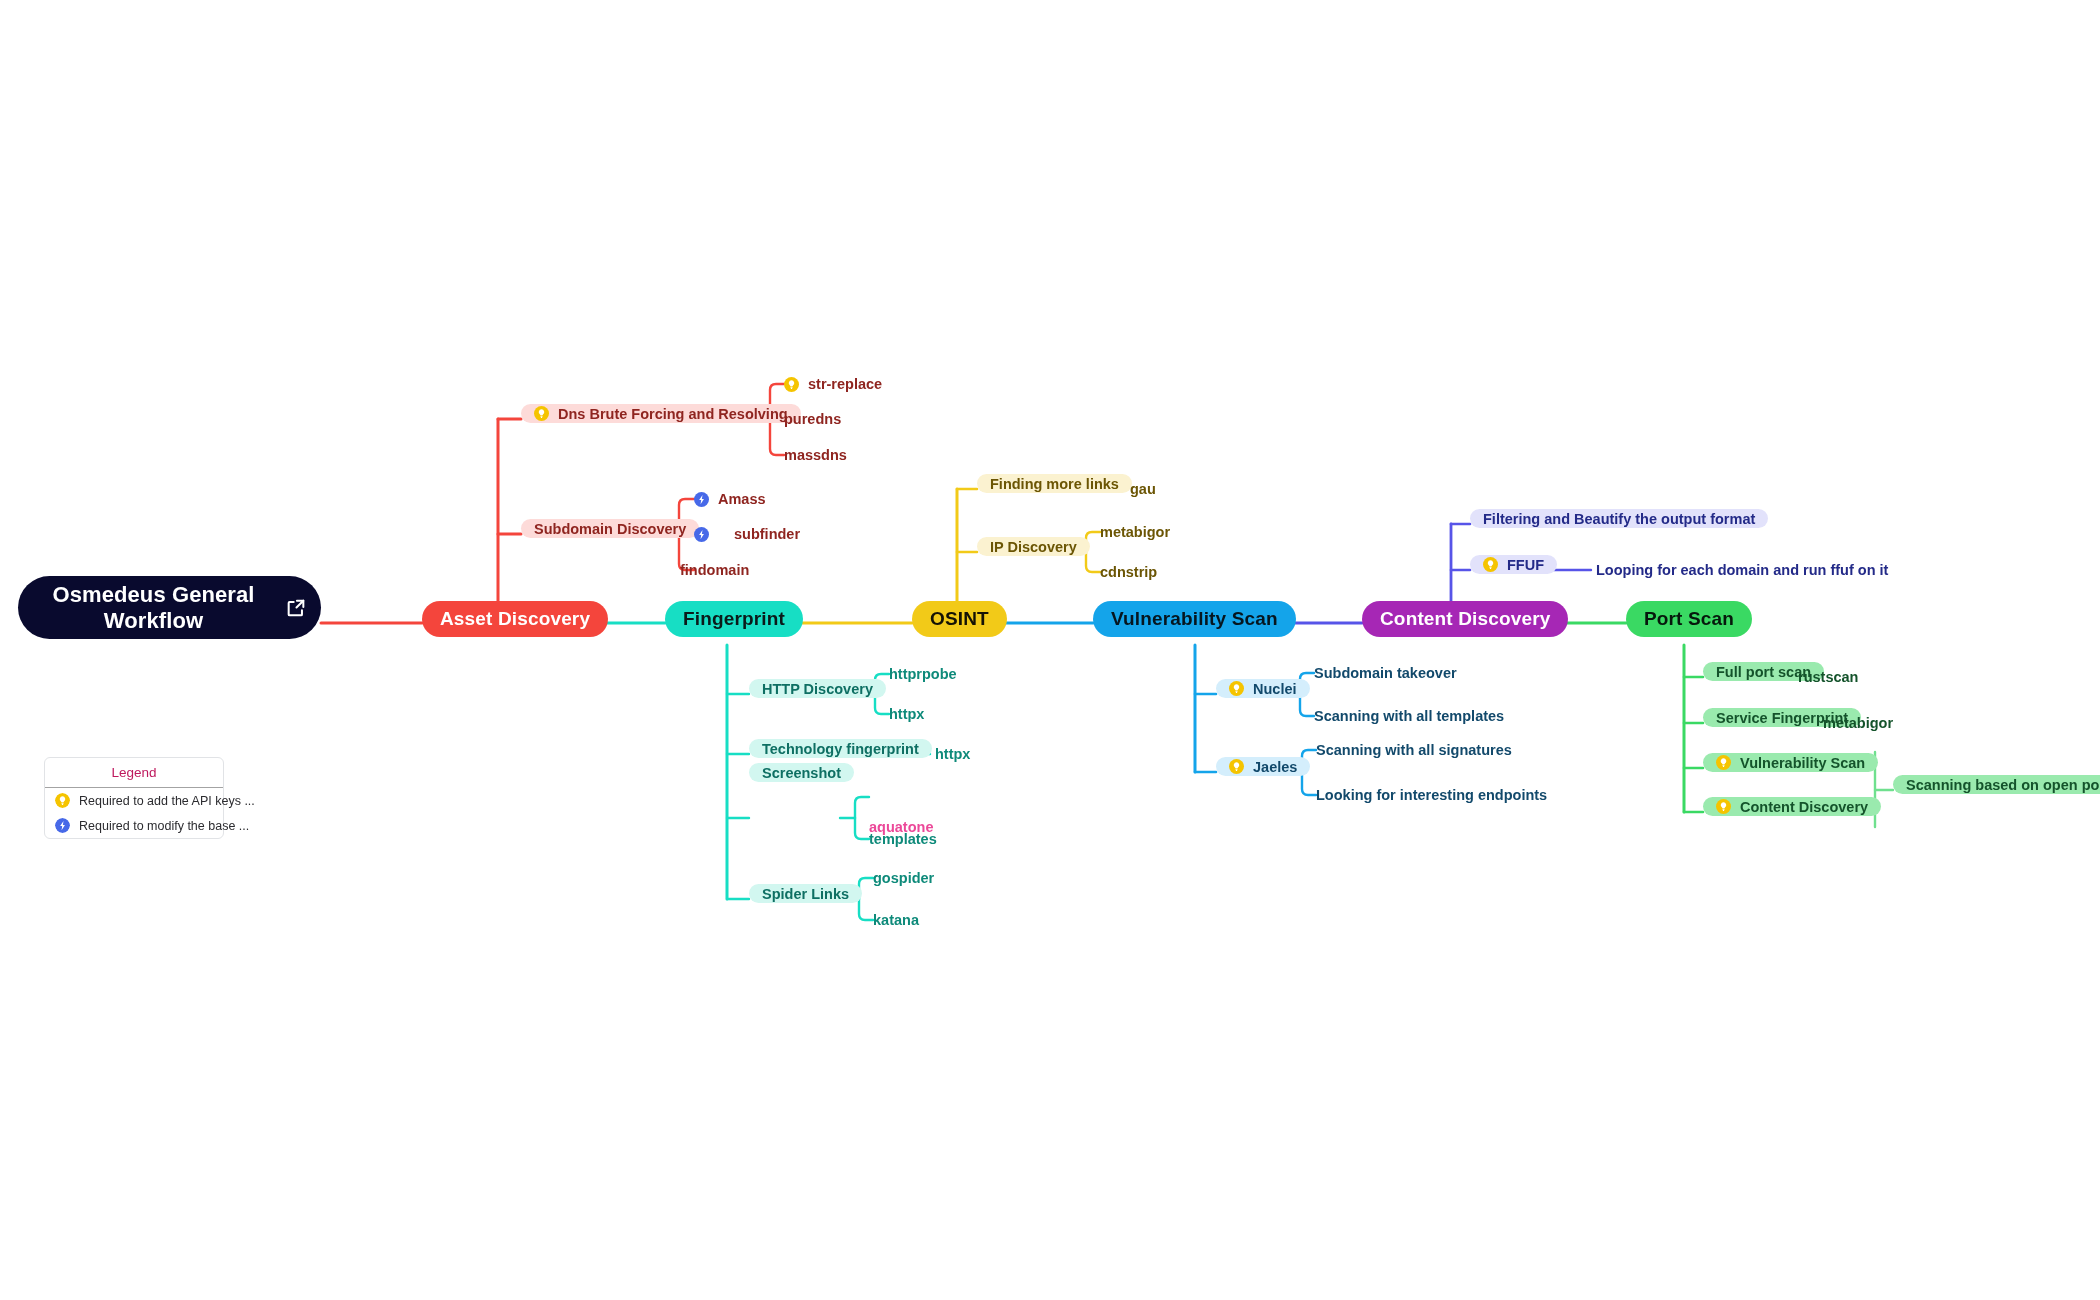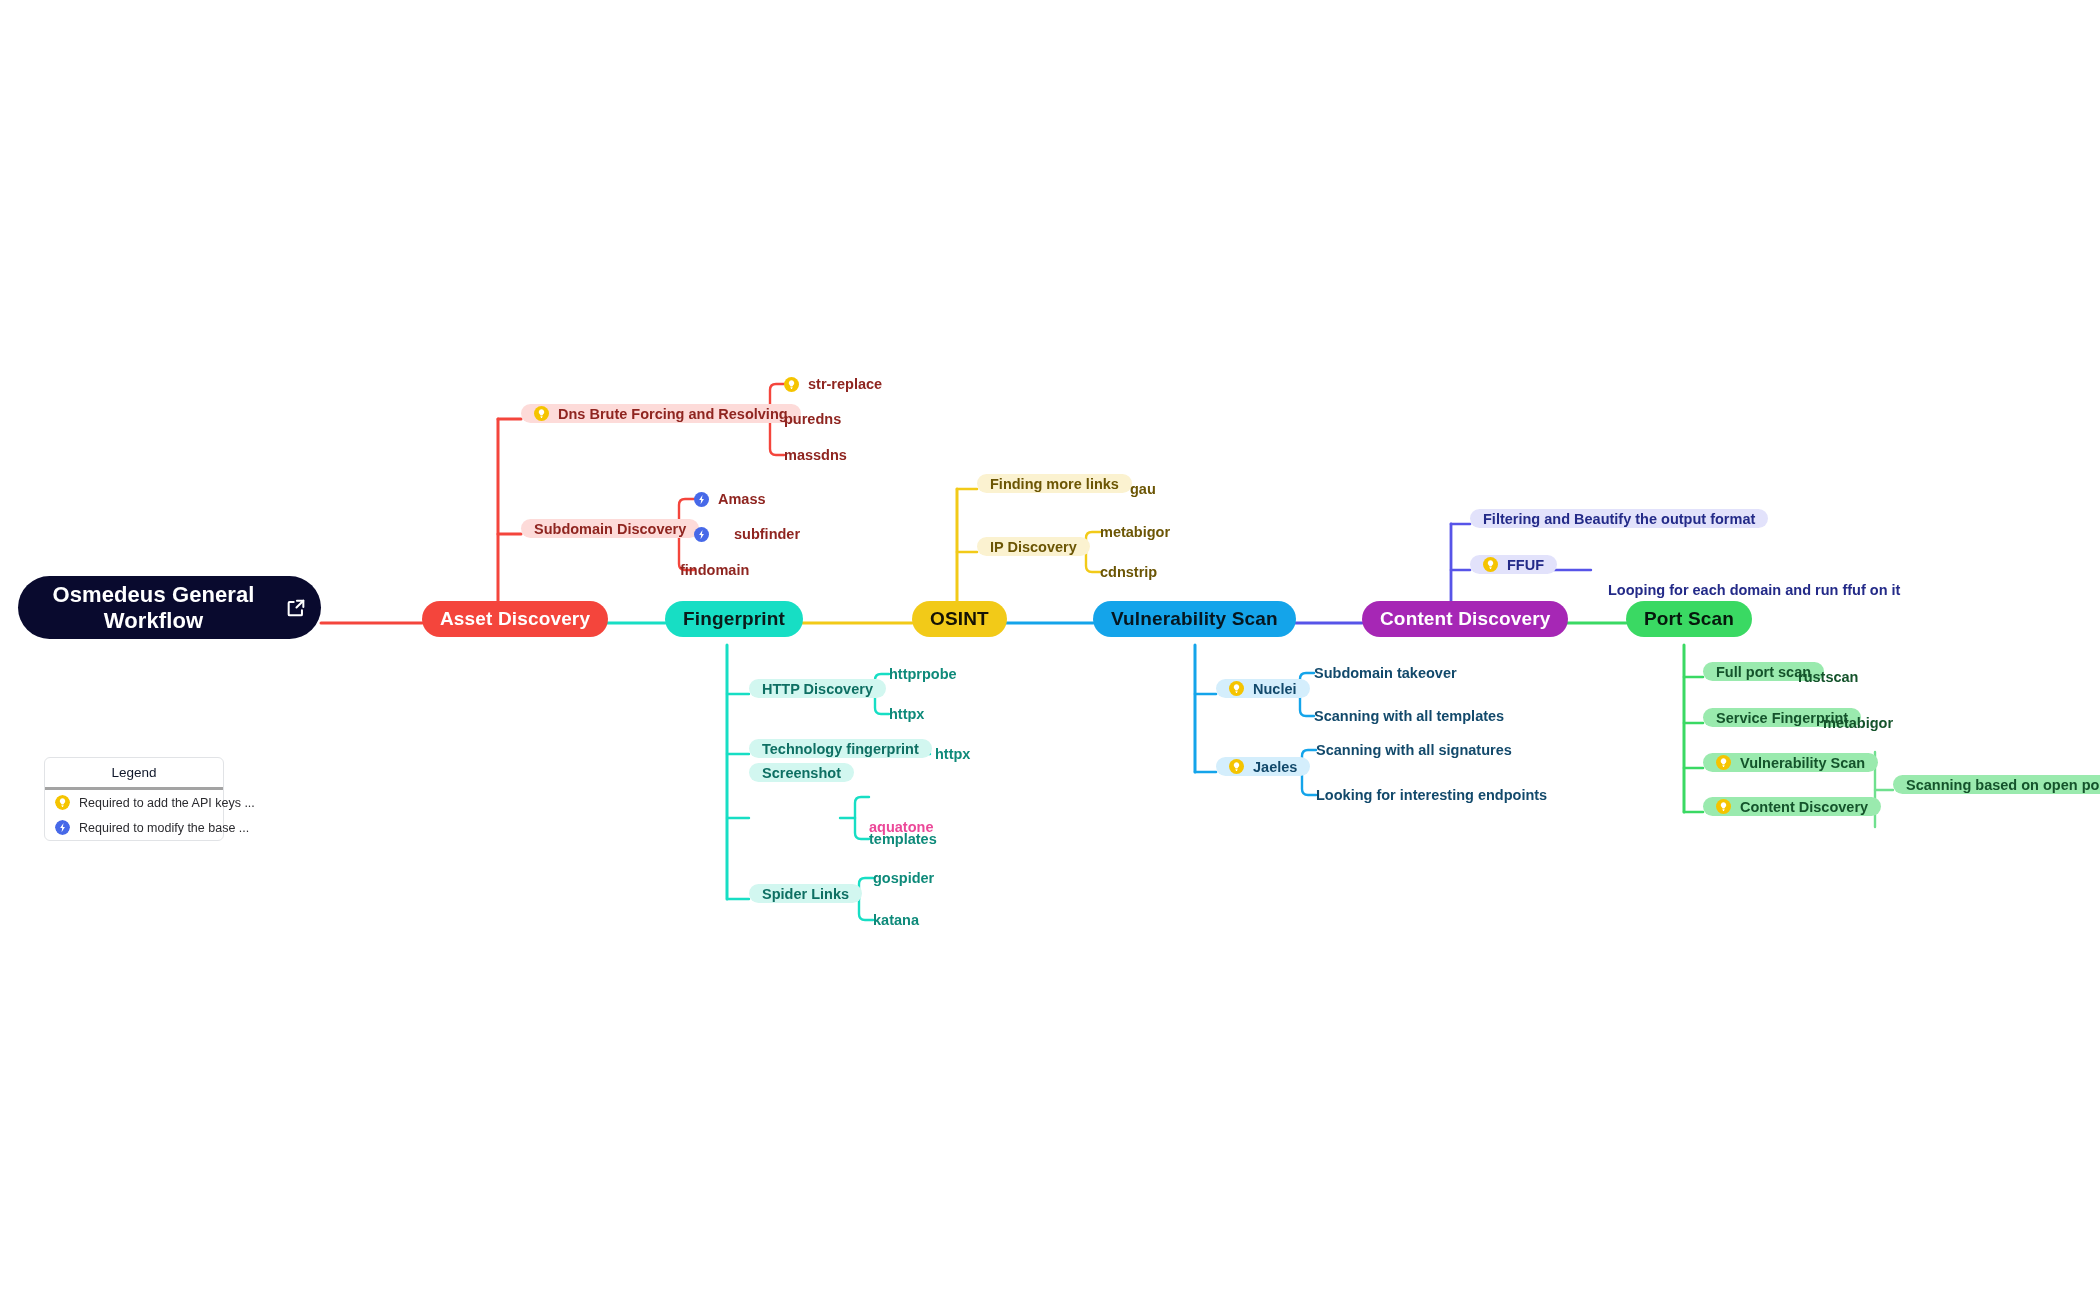--- a/index.html
+++ b/index.html
@@ -86,23 +86,23 @@
     left:44px; top:757px;
     width:180px;
     border:1px solid #e1e3e6;
     border-radius:6px;
     background:#ffffff;
     box-sizing:border-box;
   }
   .legend-title{
     text-align:center;
     font-size:13.5px;
-    color:#0f172a;
+    color:#be185d;
     padding:7px 0 7px;
-    border-bottom:3px solid #a3a3a3;
+    border-bottom:1px solid #a3a3a3;
   }
   .legend-row{
     display:flex;align-items:center;
     padding:5px 10px;
     gap:9px;
   }
   .legend-row span.t{font-size:12.5px;color:#2b2b2f;white-space:nowrap;}
 
   .ico-circle{width:15px;height:15px;border-radius:50%;display:block;}
 </style>
@@ -396,21 +396,21 @@
     <span class="ic">
       <svg width="15" height="15" viewBox="0 0 24 24">
           <circle cx="12" cy="12" r="12" fill="#f5c400"></circle>
           <path d="M12 5.2a4.4 4.4 0 0 0-2.6 7.95c.45.33.7.85.7 1.4v.3h3.8v-.3c0-.55.25-1.07.7-1.4A4.4 4.4 0 0 0 12 5.2z" fill="#ffffff"></path>
           <rect x="10.1" y="15.6" width="3.8" height="1.5" rx=".75" fill="#ffffff"></rect>
           <rect x="10.7" y="17.7" width="2.6" height="1.3" rx=".65" fill="#ffffff"></rect>
         </svg>
     </span>
     <span>FFUF</span>
   </div>
-  <div class="leaf" style="left:1596px;top:580px;color:#232a88;margin-left:12px;">
+  <div class="leaf" style="left:1596px;top:560px;color:#232a88;">
     <span>Looping for each domain and run ffuf on it</span>
   </div>
 
   <div class="pill2" style="left:1703px;top:662px;background:#9aeaae;color:#14532b;">
     <span>Full port scan</span>
   </div>
   <div class="leaf" style="left:1798px;top:667px;color:#14532b;">
     <span>rustscan</span>
   </div>
 

